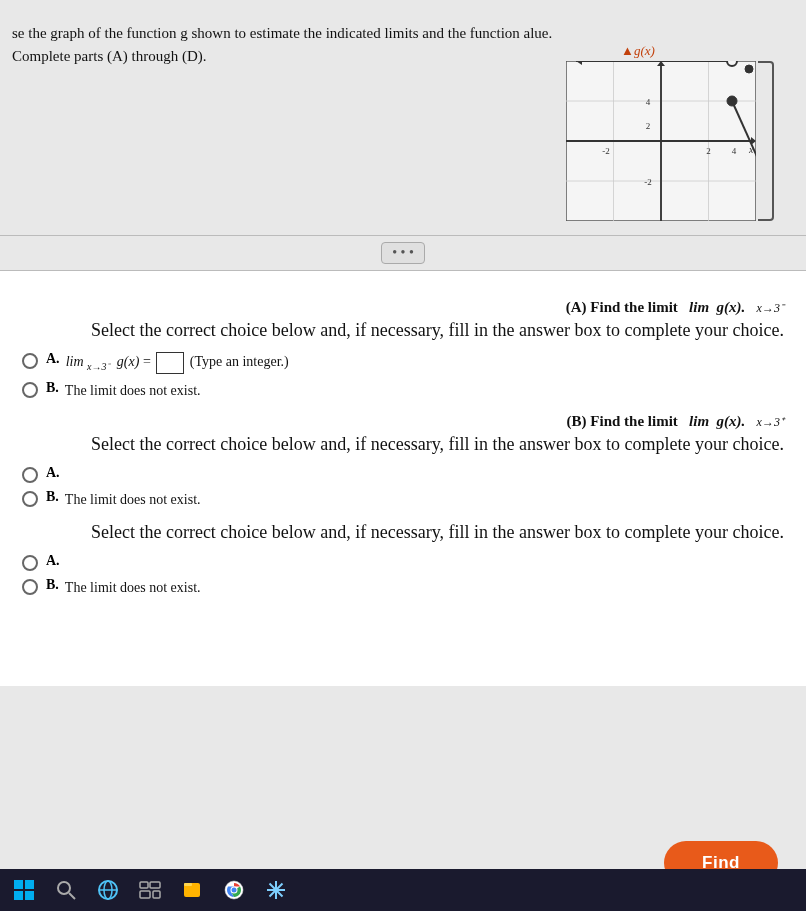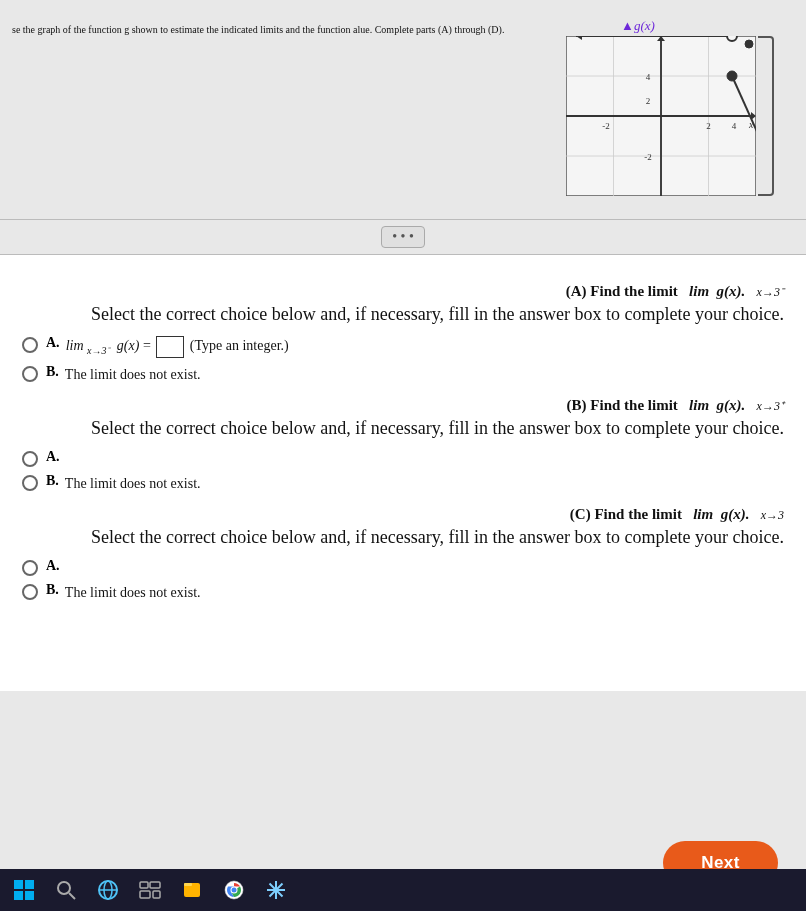--- a/index.html
+++ b/index.html
@@ -22,40 +22,41 @@
       padding: 18px 20px 10px 12px;
       position: relative;
       display: flex;
       align-items: flex-start;
       justify-content: space-between;
       border-bottom: 1px solid #bbb;
       min-height: 220px;
     }
     .problem-text {
       flex: 1;
-      font-size: 10px;
+      font-size: 15px;
       color: #111;
       line-height: 1.5;
       padding-right: 10px;
       padding-top: 4px;
     }
     .graph-area {
       width: 220px;
       flex-shrink: 0;
       display: flex;
       flex-direction: column;
       align-items: flex-start;
       margin-top: 0;
     }
     .graph-label {
       font-size: 13px;
       font-style: italic;
-      color: #6d28d9;
+      color: #c2410c;
       margin-left: 55px;
       margin-bottom: 2px;
+      margin-top: 25px;
     }
     .right-bracket {
       position: absolute;
       right: -18px;
       top: 0;
       width: 16px;
       height: 160px;
       border: 2px solid #555;
       border-left: none;
       border-radius: 0 4px 4px 0;
@@ -286,43 +287,37 @@
       </div>
 
       <div class="choice-row">
         <span class="radio-circle"></span>
         <span class="choice-label">B.</span>
         <span class="choice-text">The limit does not exist.</span>
       </div>
     </div>
 
     <div class="part-divider">
-      <div class="part-header">
-        (C) Find the limit&nbsp;&nbsp;
-        <span class="math-expr">lim</span>
-        <span style="font-style:italic;">&nbsp;g(x).</span>
-        &nbsp;&nbsp;<span style="font-size:12px; font-weight:normal; font-style:italic;">x→3</span>
-      </div>
       <div class="instruction-text">Select the correct choice below and, if necessary, fill in the answer box to complete your choice.</div>
 
       <div class="choice-row">
         <span class="radio-circle"></span>
         <span class="choice-label">A.</span>
       </div>
 
       <div class="choice-row">
         <span class="radio-circle"></span>
         <span class="choice-label">B.</span>
         <span class="choice-text">The limit does not exist.</span>
       </div>
     </div>
 
   </div>
 
-  <button class="next-button">Next</button>
+  <button class="next-button">Find</button>
 
 </div>
 
 <div class="taskbar">
 
   <div class="taskbar-icon">
     <svg viewBox="0 0 22 22" fill="none" xmlns="http://www.w3.org/2000/svg">
       <rect x="1" y="1" width="9" height="9" fill="#00adef"></rect>
       <rect x="12" y="1" width="9" height="9" fill="#00adef"></rect>
       <rect x="1" y="12" width="9" height="9" fill="#00adef"></rect>

